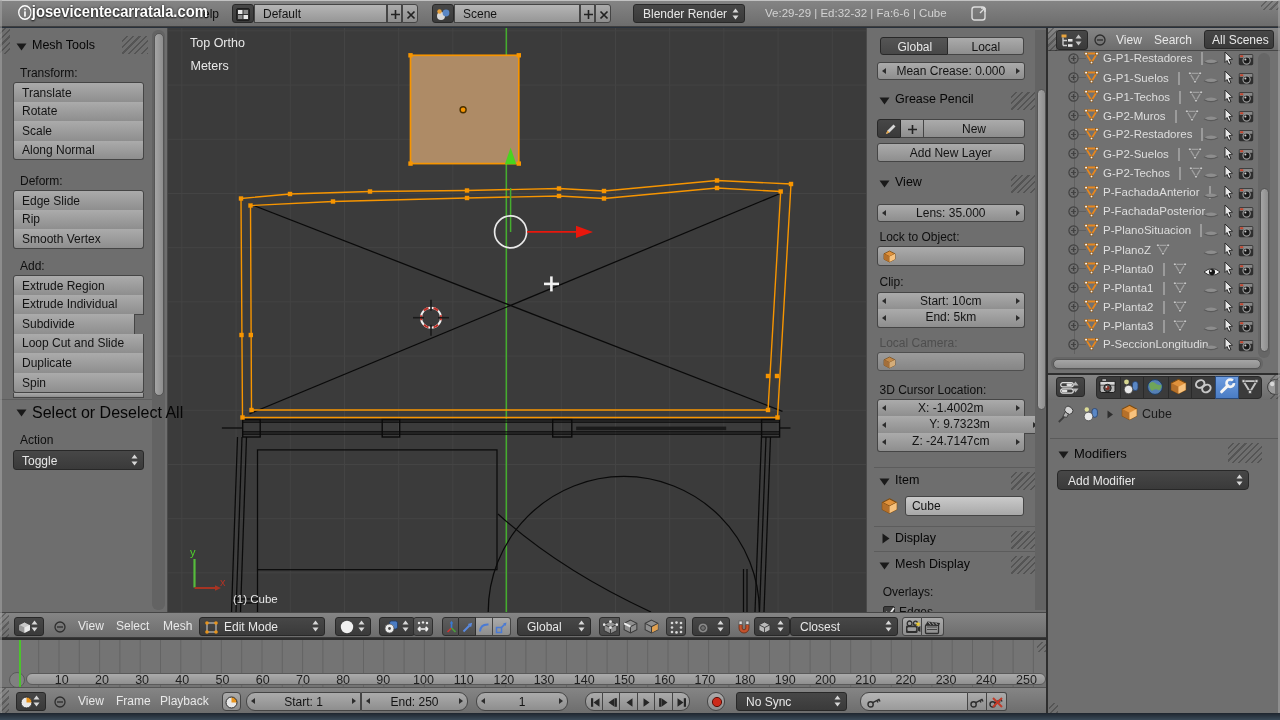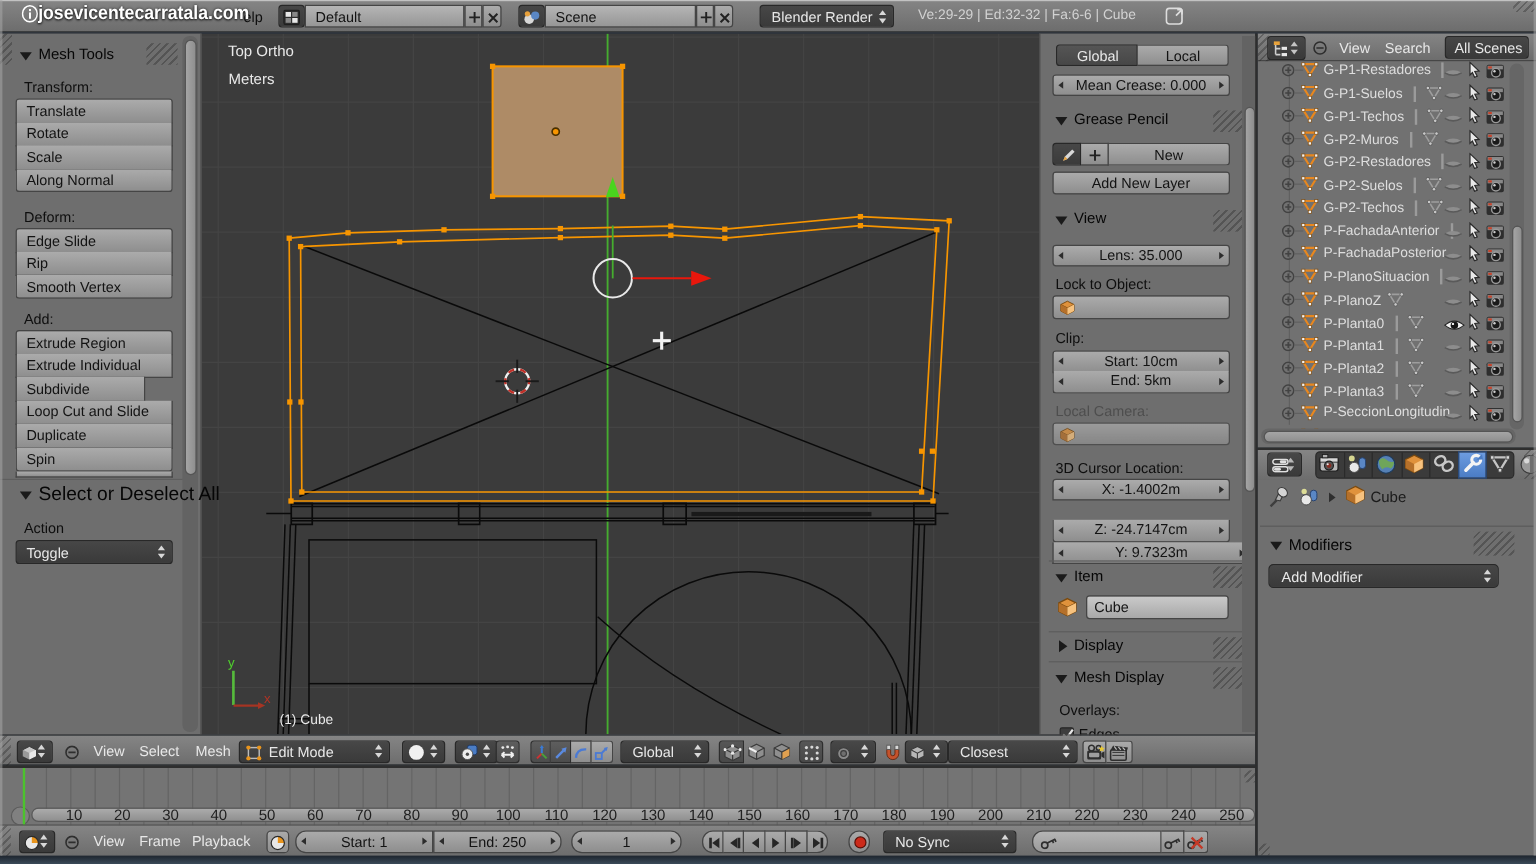--- a/index.html
+++ b/index.html
@@ -234,21 +234,21 @@
       <div class="abs btn" style="left:13px;top:201.2px;width:131px;height:19.6px;border-radius:0 0 3px 3px;border-top:none;">
         <span class="abs" style="left:8px;top:2.5px;white-space:nowrap;">Smooth Vertex</span>
       </div>
 <div class="abs lbl" style="left:20px;top:231px;">Add:</div>
 <div class="abs btn" style="left:13px;top:247.0px;width:131px;height:20.6px;border-radius:3px 3px 0 0;">
         <span class="abs" style="left:8px;top:2.5px;white-space:nowrap;">Extrude Region</span>
       </div>
       <div class="abs btn" style="left:13px;top:266.6px;width:131px;height:20.6px;border-radius:0 0 0 0;border-top:none;">
         <span class="abs" style="left:8px;top:2.5px;white-space:nowrap;">Extrude Individual</span>
       </div>
-      <div class="abs btn" style="left:13px;top:286.2px;width:108px;height:20.6px;border-radius:0 0 0 0;border-top:none;">
+      <div class="abs btn" style="left:13px;top:286.2px;width:122px;height:20.6px;border-radius:0 0 0 0;border-top:none;">
         <span class="abs" style="left:8px;top:2.5px;white-space:nowrap;">Subdivide</span>
       </div>
       <div class="abs btn" style="left:13px;top:305.8px;width:131px;height:20.6px;border-radius:0 0 0 0;border-top:none;">
         <span class="abs" style="left:8px;top:2.5px;white-space:nowrap;">Loop Cut and Slide</span>
       </div>
       <div class="abs btn" style="left:13px;top:325.4px;width:131px;height:20.6px;border-radius:0 0 0 0;border-top:none;">
         <span class="abs" style="left:8px;top:2.5px;white-space:nowrap;">Duplicate</span>
       </div>
       <div class="abs btn" style="left:13px;top:345.0px;width:131px;height:19.6px;border-radius:0 0 3px 3px;border-top:none;">
         <span class="abs" style="left:8px;top:2.5px;white-space:nowrap;">Spin</span>
@@ -368,21 +368,21 @@
 <div class="abs lbl" style="left:12.5px;top:355px;">3D Cursor Location:</div>
 <div class="abs btn" style="left:10px;top:371px;width:147.6px;height:18.1px;border-radius:3px 3px 0 0;">
         <div class="abs" style="left:0;top:1px;width:100%;text-align:center;white-space:nowrap;">X: -1.4002m</div>
         <svg class="abs" style="left:3px;top:50%;margin-top:-4px" width="6" height="8" viewBox="0 0 6 8">
           <path d="M5 1 L1 4 L5 7 Z" fill="#2c2c2c"></path>
         </svg>
         <svg class="abs" style="right:3px;top:50%;margin-top:-4px" width="6" height="8" viewBox="0 0 6 8">
           <path d="M1 1 L5 4 L1 7 Z" fill="#2c2c2c"></path>
         </svg>
       </div>
-<div class="abs btn" style="left:10px;top:388.2px;width:165px;height:18.1px;border-radius:0;border-top:none;margin-top:36px;">
+<div class="abs btn" style="left:10px;top:388.2px;width:165px;height:18.1px;border-radius:0;border-top:none;">
         <div class="abs" style="left:0;top:1px;width:100%;text-align:center;white-space:nowrap;">Y: 9.7323m</div>
         <svg class="abs" style="left:3px;top:50%;margin-top:-4px" width="6" height="8" viewBox="0 0 6 8">
           <path d="M5 1 L1 4 L5 7 Z" fill="#2c2c2c"></path>
         </svg>
         <svg class="abs" style="right:3px;top:50%;margin-top:-4px" width="6" height="8" viewBox="0 0 6 8">
           <path d="M1 1 L5 4 L1 7 Z" fill="#2c2c2c"></path>
         </svg>
       </div>
 <div class="abs btn" style="left:10px;top:405.4px;width:147.6px;height:18.4px;border-radius:0 0 3px 3px;border-top:none;">
         <div class="abs" style="left:0;top:1px;width:100%;text-align:center;white-space:nowrap;">Z: -24.7147cm</div>

